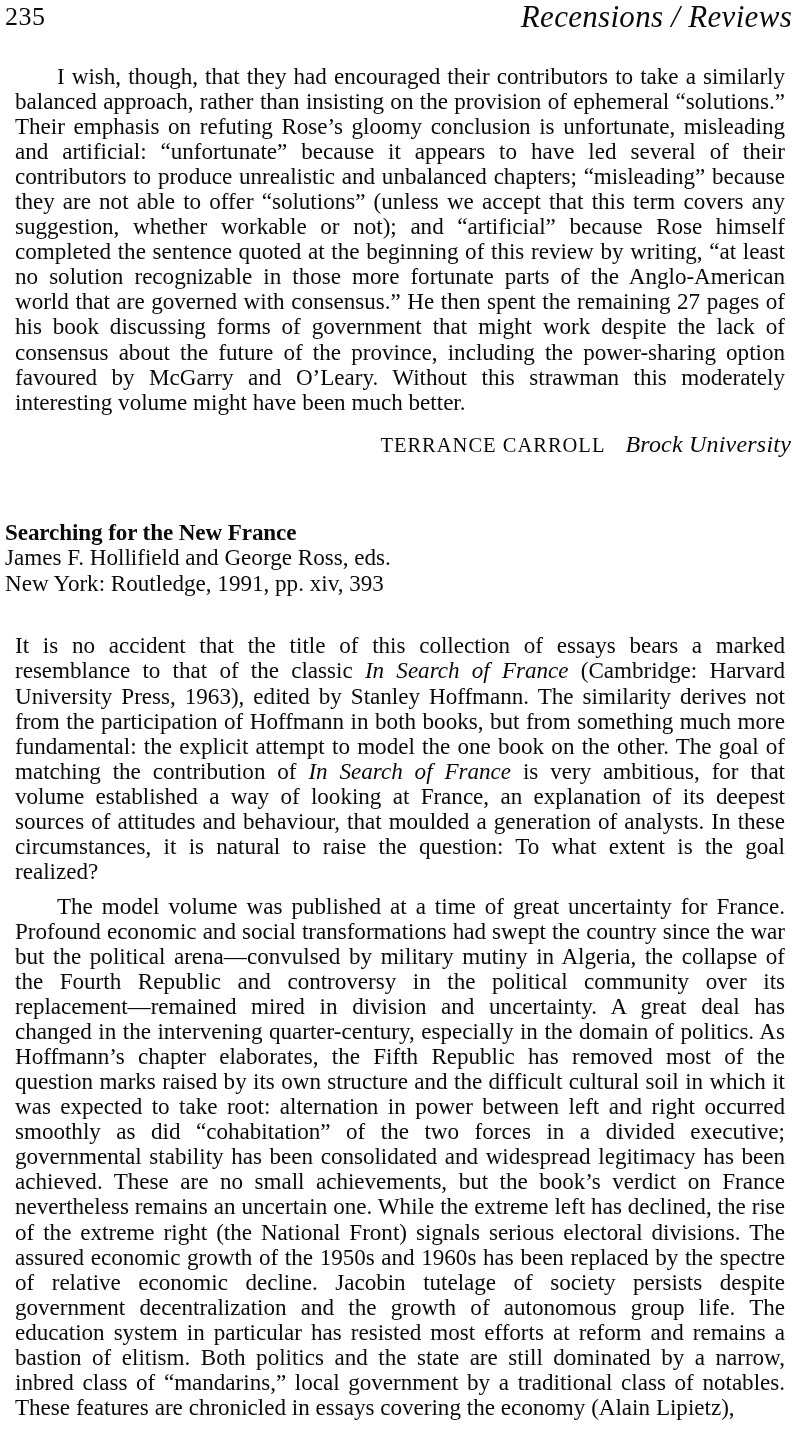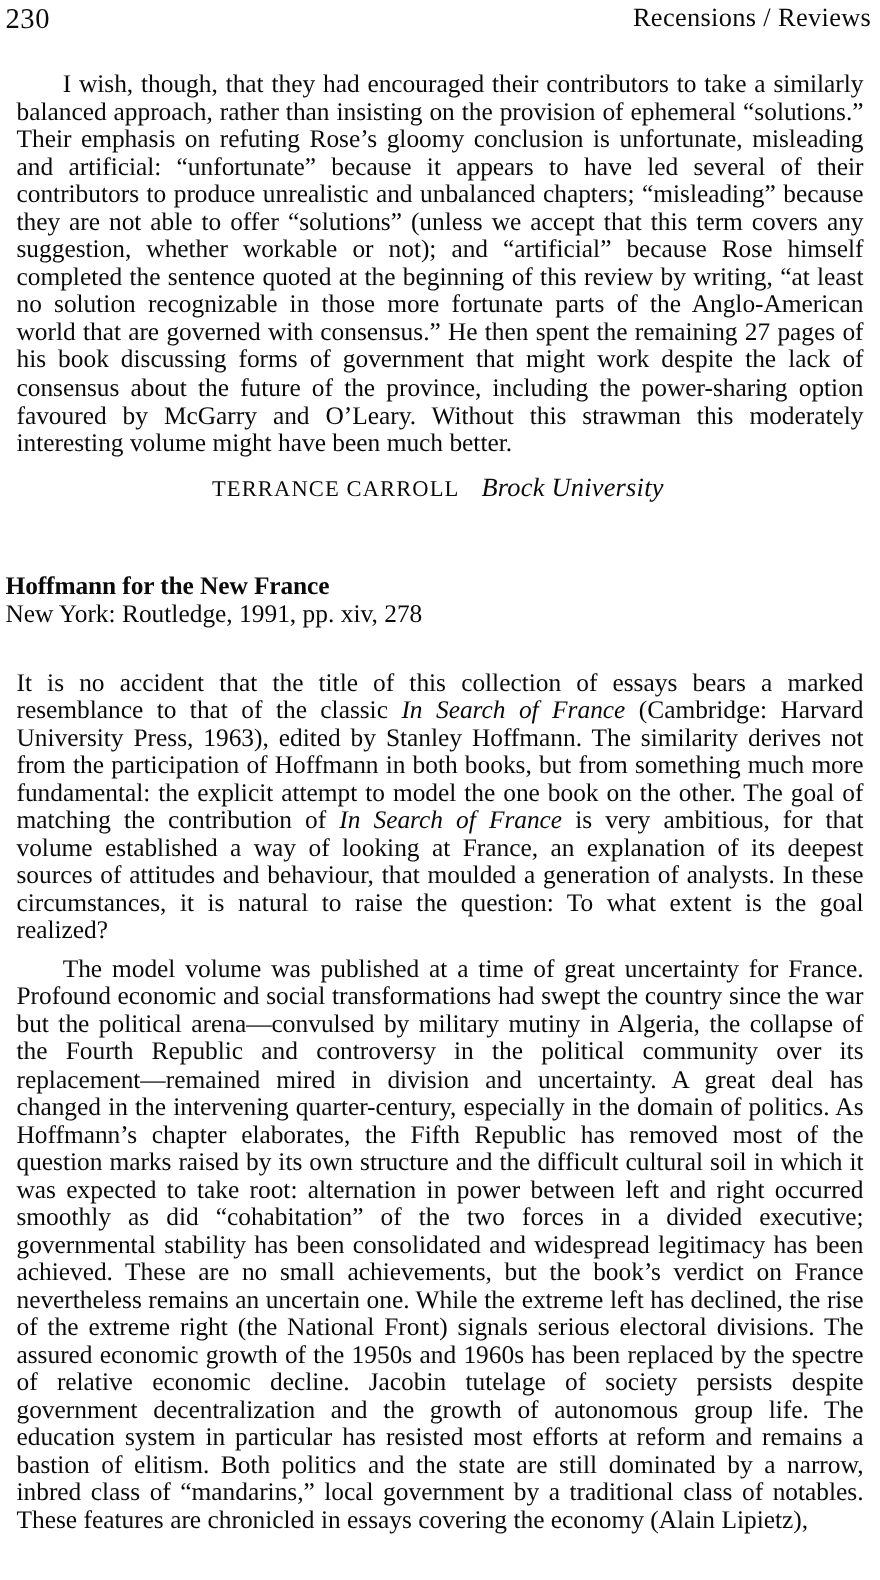--- a/index.html
+++ b/index.html
@@ -34,22 +34,23 @@
     justify-content: space-between;
     padding-top: 2px;
   }
   .folio {
     font-size: 26px;
     line-height: 30px;
     letter-spacing: 0.5px;
     font-family: "Liberation Serif", "DejaVu Serif", serif;
   }
   .head-title {
-    font-size: 24px;
+    font-size: 31px;
     line-height: 30px;
+    font-style: italic;
     letter-spacing: 0.3px;
     padding-right: 3px;
   }
 
   
   .body-text {
     font-size: 23.1px;
     line-height: 25.05px;
     text-align: justify;
     text-justify: inter-word;
@@ -63,21 +64,21 @@
     text-indent: 42px;
   }
   .noindent {
     text-indent: 0;
   }
   i, .ital {
   }
 
   
   .signature {
-    text-align: center;
+    text-align: right;
     margin-top: 16px;
     padding-right: 4px;
     white-space: nowrap;
   }
   .sig-name {
     font-size: 20.5px;
     letter-spacing: 1.0px;
     text-transform: uppercase;
   }
   .sig-affil {
@@ -110,35 +111,36 @@
   .page, .body-text, .running-head {
     -webkit-font-smoothing: antialiased;
   }
 </style>
 </head>
 <body>
 
 <div class="page">
 
   <div class="running-head">
-    <span class="folio">230</span>
+    <span class="folio">235</span>
     <span class="head-title">Recensions / Reviews</span>
   </div>
 
   <div class="body-text">
     <p class="indent">I wish, though, that they had encouraged their contributors to take a similarly balanced approach, rather than insisting on the provision of ephemeral “solutions.” Their emphasis on refuting Rose’s gloomy conclusion is unfortunate, misleading and artificial: “unfortunate” because it appears to have led several of their contributors to produce unrealistic and unbalanced chapters; “misleading” because they are not able to offer “solutions” (unless we accept that this term covers any suggestion, whether workable or not); and “artificial” because Rose himself completed the sentence quoted at the beginning of this review by writing, “at least no solution recognizable in those more fortunate parts of the Anglo-American world that are governed with consensus.” He then spent the remaining 27 pages of his book discussing forms of government that might work despite the lack of consensus about the future of the province, including the power-sharing option favoured by McGarry and O’Leary. Without this strawman this moderately interesting volume might have been much better.</p>
   </div>
 
   <div class="signature">
     <span class="sig-name">Terrance Carroll</span><span class="sig-affil">Brock University</span>
   </div>
 
   <div class="review-head">
-    <div class="bk-title">Hoffmann for the New France</div>
-    <div class="bk-imprint">New York: Routledge, 1991, pp. xiv, 278</div>
+    <div class="bk-title">Searching for the New France</div>
+    <div class="bk-authors">James F. Hollifield and George Ross, eds.</div>
+    <div class="bk-imprint">New York: Routledge, 1991, pp. xiv, 393</div>
   </div>
 
   <div class="gap-after-head"></div>
 
   <div class="body-text">
     <p class="noindent"><span>It is no accident that the title of this collection of essays bears a marked resemblance to that of the classic </span><i>In Search of France</i><span> (Cambridge: Harvard University Press, 1963), edited by Stanley Hoffmann. The similarity derives not from the participation of Hoffmann in both books, but from something much more fundamental: the explicit attempt to model the one book on the other. The goal of matching the contribution of </span><i>In Search of France</i><span> is very ambitious, for that volume established a way of looking at France, an explanation of its deepest sources of attitudes and behaviour, that moulded a generation of analysts. In these circumstances, it is natural to raise the question: To what extent is the goal realized?</span></p>
     <p class="indent">The model volume was published at a time of great uncertainty for France. Profound economic and social transformations had swept the country since the war but the political arena—convulsed by military mutiny in Algeria, the collapse of the Fourth Republic and controversy in the political community over its replacement—remained mired in division and uncertainty. A great deal has changed in the intervening quarter-century, especially in the domain of politics. As Hoffmann’s chapter elaborates, the Fifth Republic has removed most of the question marks raised by its own structure and the difficult cultural soil in which it was expected to take root: alternation in power between left and right occurred smoothly as did “cohabitation” of the two forces in a divided executive; governmental stability has been consolidated and widespread legitimacy has been achieved. These are no small achievements, but the book’s verdict on France nevertheless remains an uncertain one. While the extreme left has declined, the rise of the extreme right (the National Front) signals serious electoral divisions. The assured economic growth of the 1950s and 1960s has been replaced by the spectre of relative economic decline. Jacobin tutelage of society persists despite government decentralization and the growth of autonomous group life. The education system in particular has resisted most efforts at reform and remains a bastion of elitism. Both politics and the state are still dominated by a narrow, inbred class of “mandarins,” local government by a traditional class of notables. These features are chronicled in essays covering the economy (Alain Lipietz),</p>
   </div>
 
 </div>

